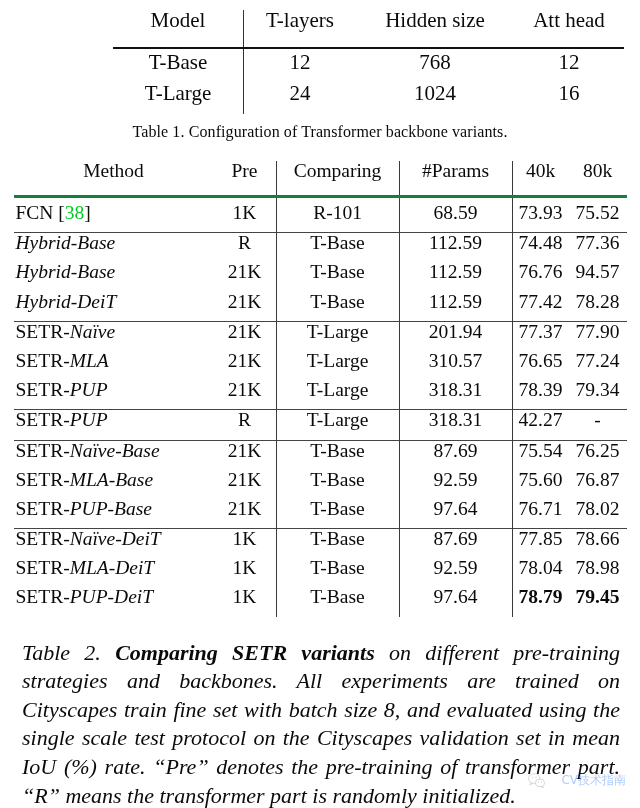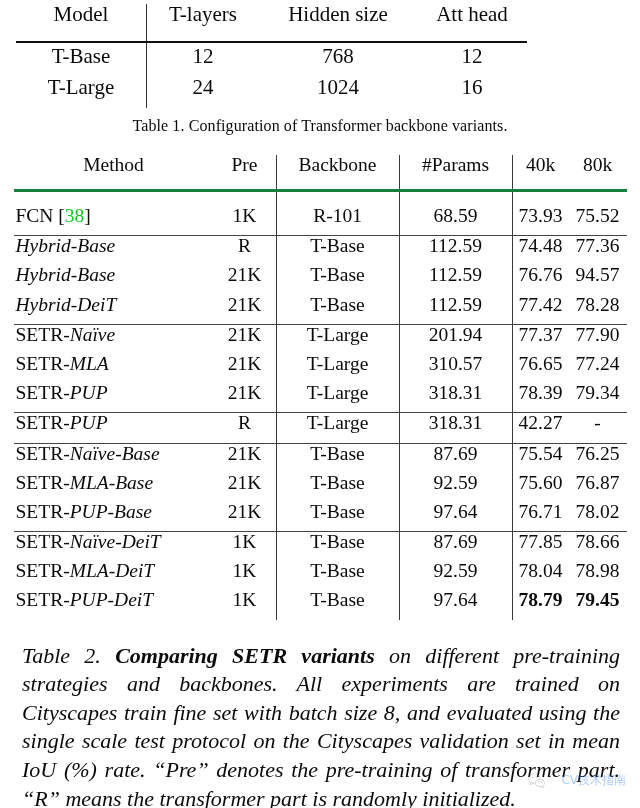--- a/index.html
+++ b/index.html
@@ -34,22 +34,22 @@
     padding: 0;
     font-weight: normal;
     vertical-align: baseline;
     white-space: nowrap;
   }
 
   
   .t1-wrap {
     width: 100%;
     display: flex;
-    justify-content: flex-start;
-    padding-top: 4px;
+    justify-content: flex-end;
+    padding-top: 10px;
   }
   table.t1 {
     width: 510px;
     font-size: 21px;
     line-height: 1.0;
   }
   table.t1 td {
     height: 31px;
     text-align: center;
   }
@@ -105,21 +105,21 @@
     text-align: center;
     height: 32px;
     padding-bottom: 2px;
   }
   table.t2 thead .c-method { text-align: center; padding-left: 0; }
   table.t2 thead tr { border-bottom: 3px solid #15803d; }
 
   table.t2 tbody tr.group-start td {
     border-top: 1.4px solid #444;
   }
-  table.t2 tbody tr.first-body td { padding-top: 14px; }
+  table.t2 tbody tr.first-body td { padding-top: 5px; }
 
   .ital { font-style: italic; }
   .bold { font-weight: bold; }
   .cite-num { color: #00cc22; }
   .cite-brk { color: #111; }
 
   
   .t2-caption {
     font-size: 22px;
     line-height: 1.30;
@@ -183,21 +183,21 @@
   </div>
 
   <div class="t1-caption">Table 1. Configuration of Transformer backbone variants.</div>
 
   <div class="t2-wrap">
     <table class="t2">
       <thead>
         <tr>
           <td class="c-method">Method</td>
           <td class="c-pre">Pre</td>
-          <td class="c-back vr">Backbone</td>
+          <td class="c-back vr">Comparing</td>
           <td class="c-params vr">#Params</td>
           <td class="c-40k vr">40k</td>
           <td class="c-80k">80k</td>
         </tr>
       </thead>
       <tbody id="t2-body">
           <tr class=" first-body">
             <td class="c-method"><span>FCN </span><span class="cite-brk">[</span><span class="cite-num">38</span><span class="cite-brk">]</span></td>
             <td class="c-pre">1K</td>
             <td class="c-back vr">R-101</td>

